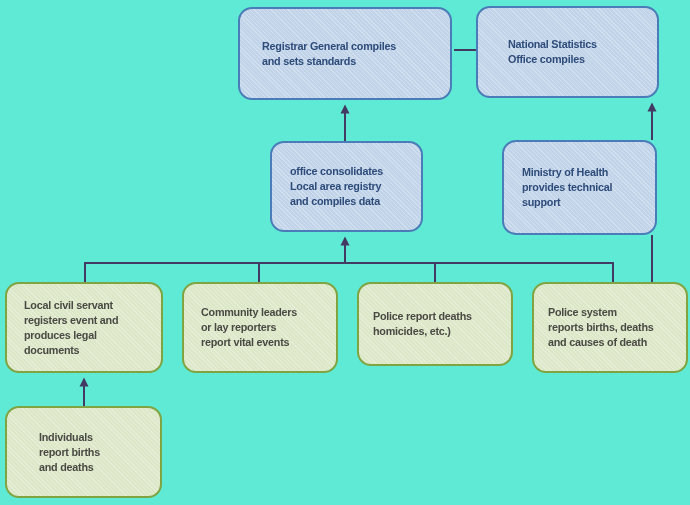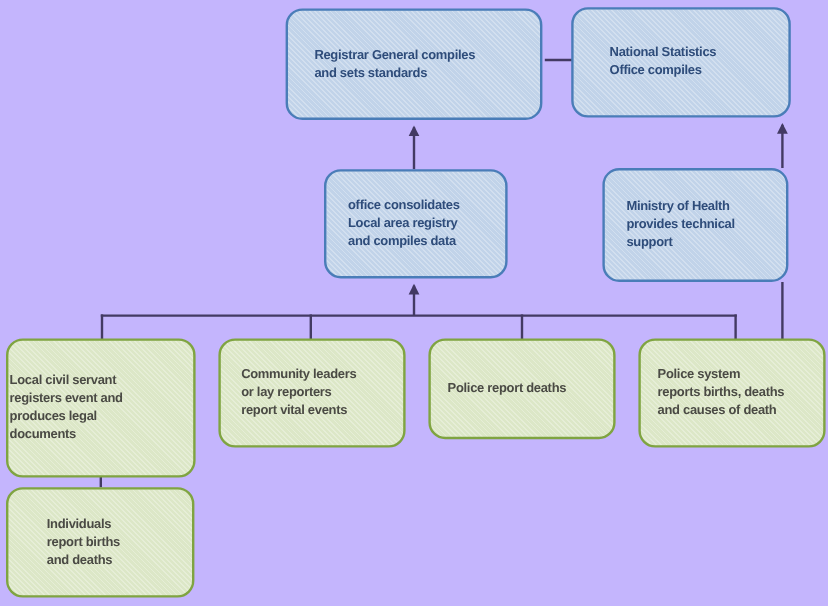--- a/index.html
+++ b/index.html
@@ -4,21 +4,21 @@
 <style>
   html,body{margin:0;padding:0;}
   body{
     font-family:"Liberation Sans","DejaVu Sans",sans-serif;
     background:#f8f8f4;
   }
   #canvas{
     position:relative;
     width:690px;
     height:505px;
-    background:#c4b5fd;
+    background:#5eead4;
     overflow:hidden;
   }
   .node{
     position:absolute;
     box-sizing:border-box;
     border-radius:14px;
     border:2px solid;
     display:flex;
     flex-direction:column;
     justify-content:center;
@@ -94,35 +94,36 @@
     <span class="ln">Local area registry</span>
     <span class="ln">and compiles data</span>
   </div>
 
   <div class="node blue" style="left:502px;top:140px;width:155px;height:95px;padding-left:18px">
     <span class="ln">Ministry of Health</span>
     <span class="ln">provides technical</span>
     <span class="ln">support</span>
   </div>
 
-  <div class="node green" style="left:5px;top:282px;width:158px;height:116px;padding-left:1px">
+  <div class="node green" style="left:5px;top:282px;width:158px;height:91px;padding-left:17px">
     <span class="ln">Local civil servant</span>
     <span class="ln">registers event and</span>
     <span class="ln">produces legal</span>
     <span class="ln">documents</span>
   </div>
 
   <div class="node green" style="left:182px;top:282px;width:156px;height:91px;padding-left:17px">
     <span class="ln">Community leaders</span>
     <span class="ln">or lay reporters</span>
     <span class="ln">report vital events</span>
   </div>
 
   <div class="node green" style="left:357px;top:282px;width:156px;height:84px;padding-left:14px">
     <span class="ln">Police report deaths</span>
+    <span class="ln">homicides, etc.)</span>
   </div>
 
   <div class="node green" style="left:532px;top:282px;width:156px;height:91px;padding-left:14px">
     <span class="ln">Police system</span>
     <span class="ln">reports births, deaths</span>
     <span class="ln">and causes of death</span>
   </div>
 
   <div class="node green" style="left:5px;top:406px;width:157px;height:92px;padding-left:32px">
     <span class="ln">Individuals</span>

